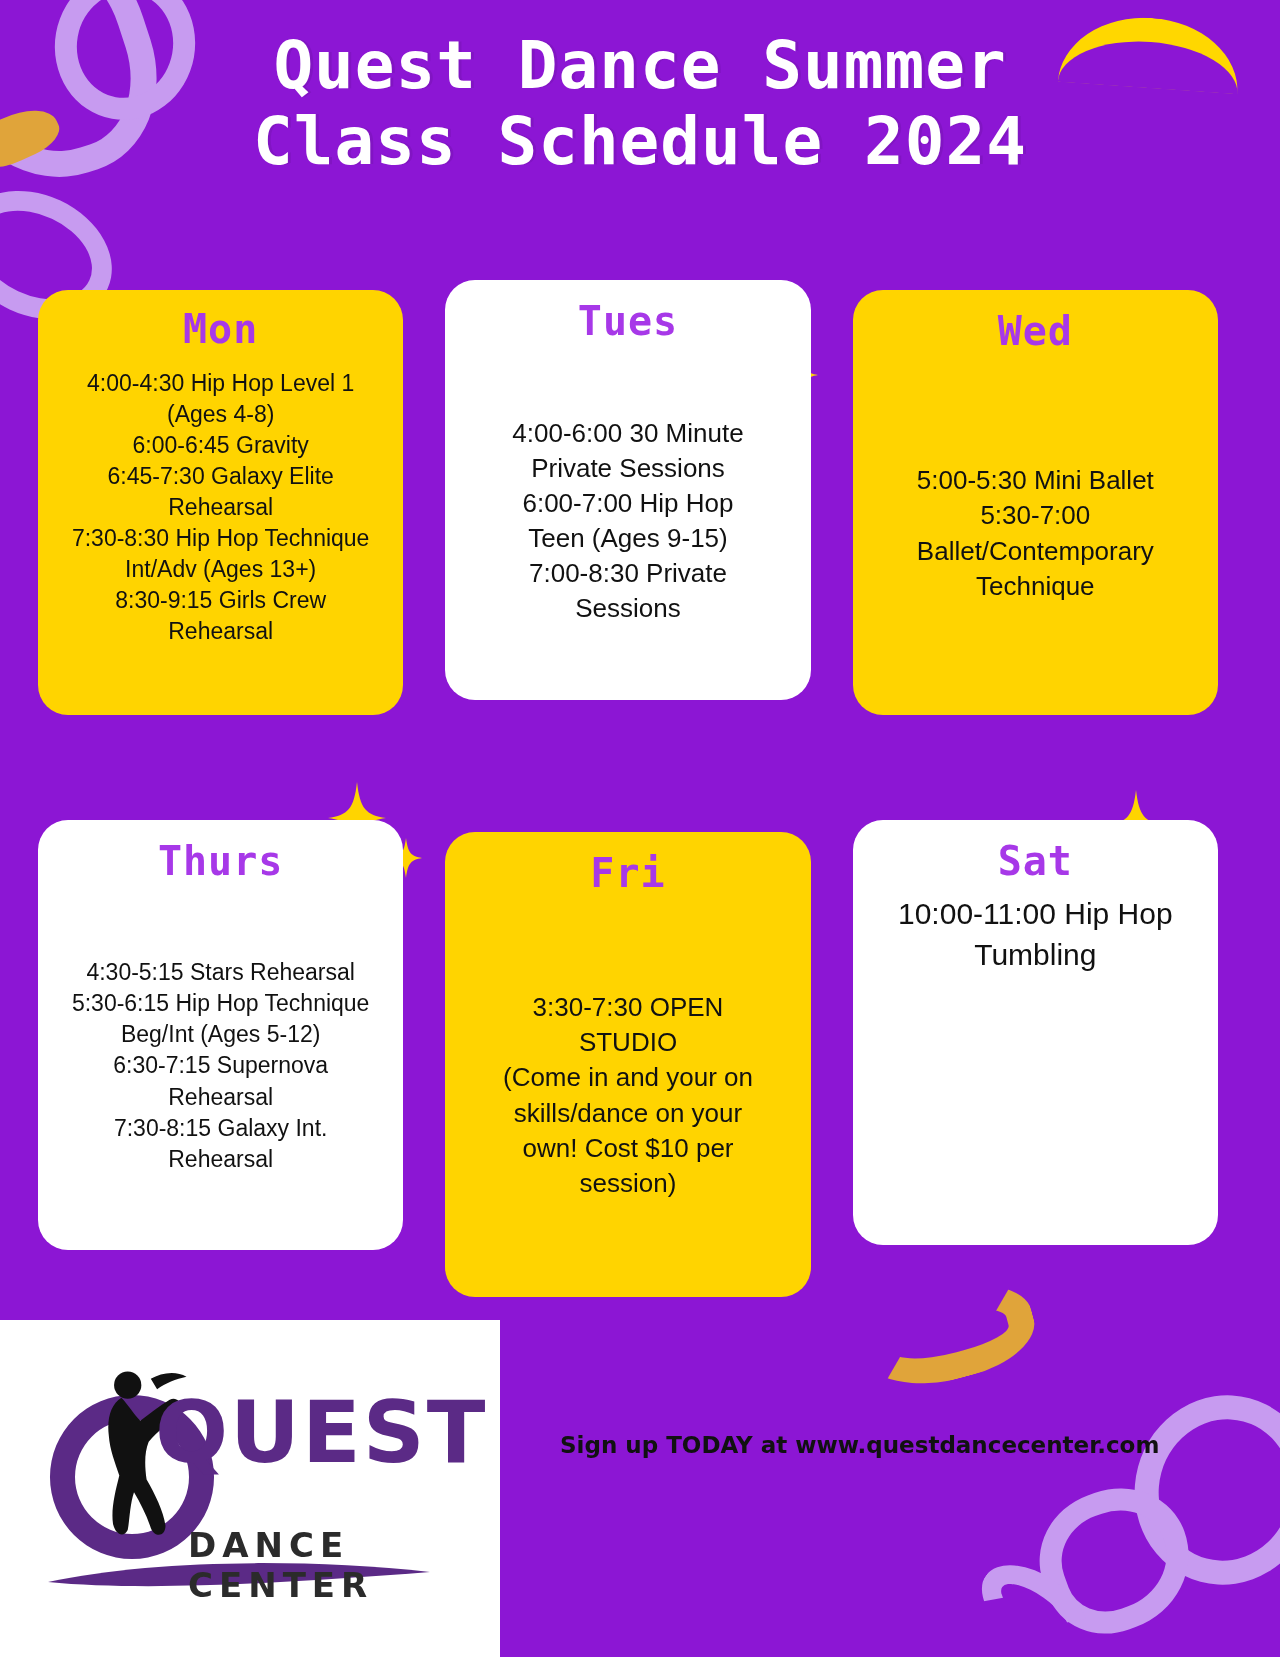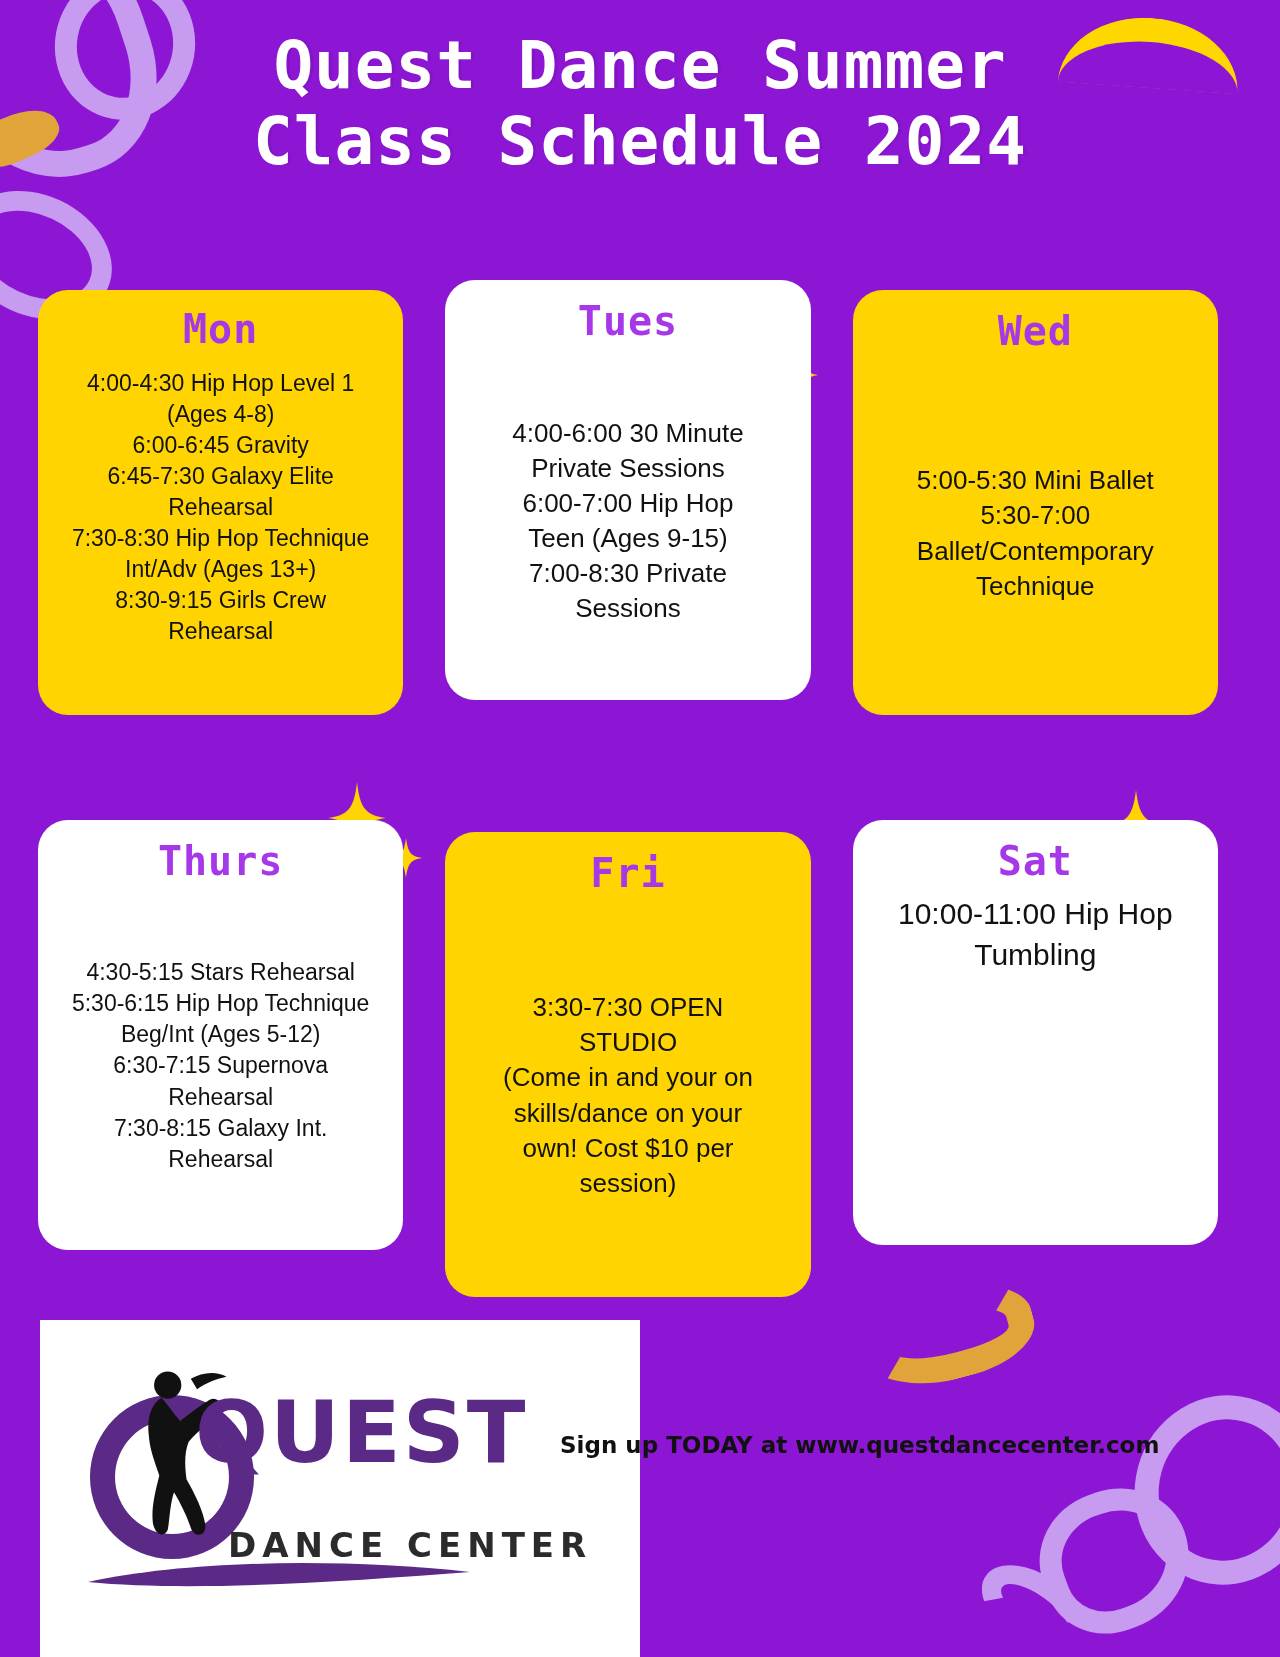--- a/index.html
+++ b/index.html
@@ -143,25 +143,24 @@
   .card-fri  { height: 465px; margin-top: 12px; }
   .card-fri .lines { font-size: 26px; }
   .card-sat  { height: 425px; margin-top: 0; }
   .card-sat .lines { font-size: 30px; margin-top: 0; }
   .card-sat .lines { margin-bottom: auto; }
 
   
   .logo-box {
     position: absolute;
     left: 0; top: 1320px;
-    width: 600px; height: 337px;
+    width: 500px; height: 337px;
     background: #ffffff;
     z-index: 3;
     overflow: hidden;
-    margin-left: 40px;
   }
   .logo-inner { position: relative; width: 100%; height: 100%; }
   .logo-word {
     position: absolute;
     left: 155px; top: 62px;
     font-family: "DejaVu Sans", sans-serif;
     font-weight: bold;
     font-size: 86px;
     letter-spacing: 2px;
     color: #5b2a86;

